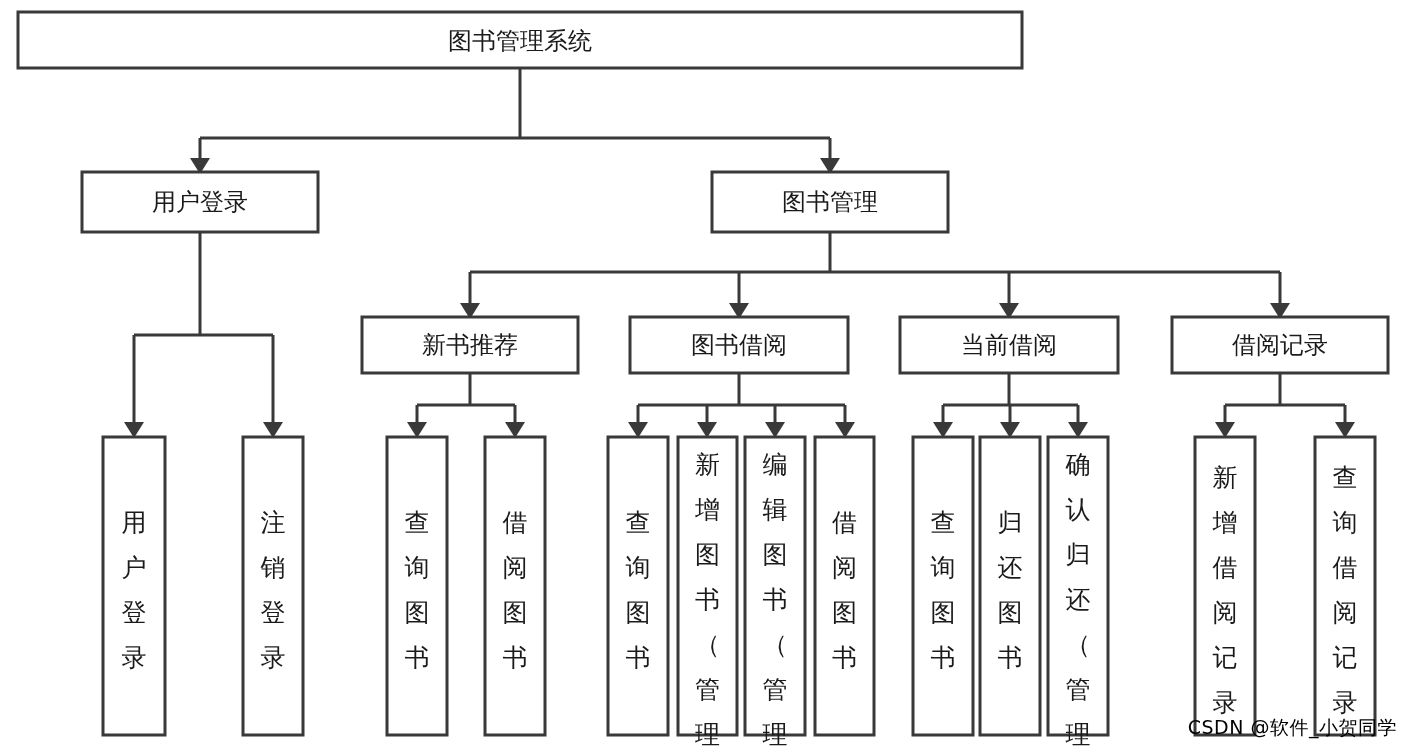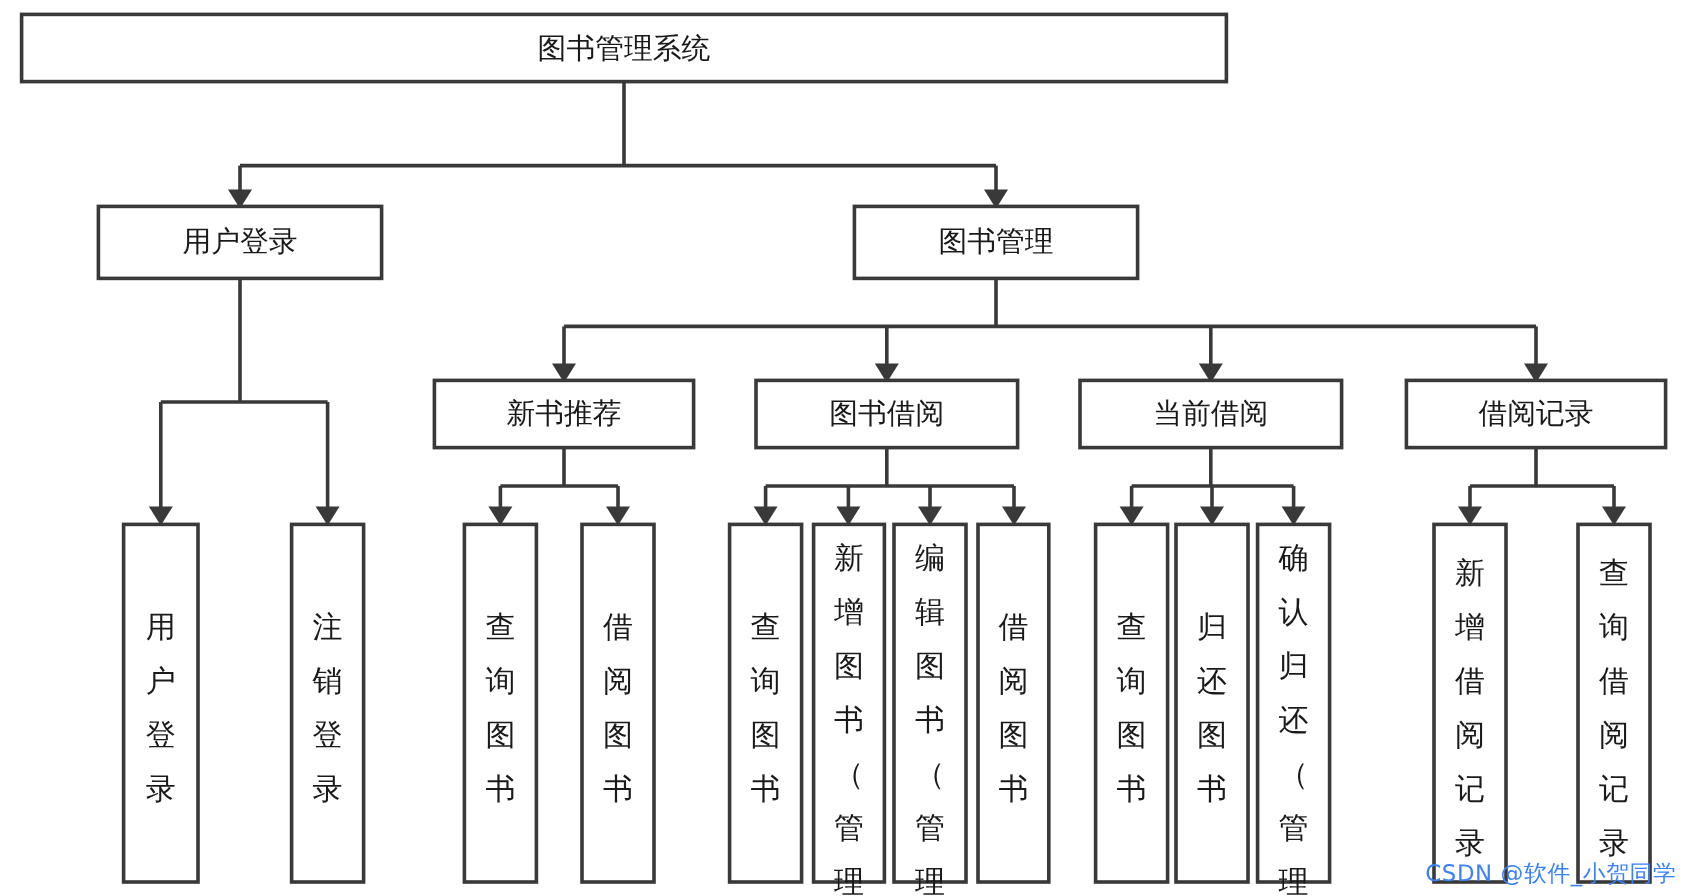--- a/index.html
+++ b/index.html
@@ -45,21 +45,21 @@
   .arrow-head {
     fill: #393939;
     stroke: none;
   }
   .watermark {
     position: absolute;
     right: 8px;
     bottom: 6px;
     font-family: "DejaVu Sans", "Liberation Sans", sans-serif;
     font-size: 19px;
-    color: #3b82f6;
+    color: #000000;
     letter-spacing: 0.5px;
     white-space: nowrap;
     user-select: none;
   }
 </style>
 </head>
 <body>
 
 <svg id="diagram" viewBox="0 0 1405 747" xmlns="http://www.w3.org/2000/svg">
 

